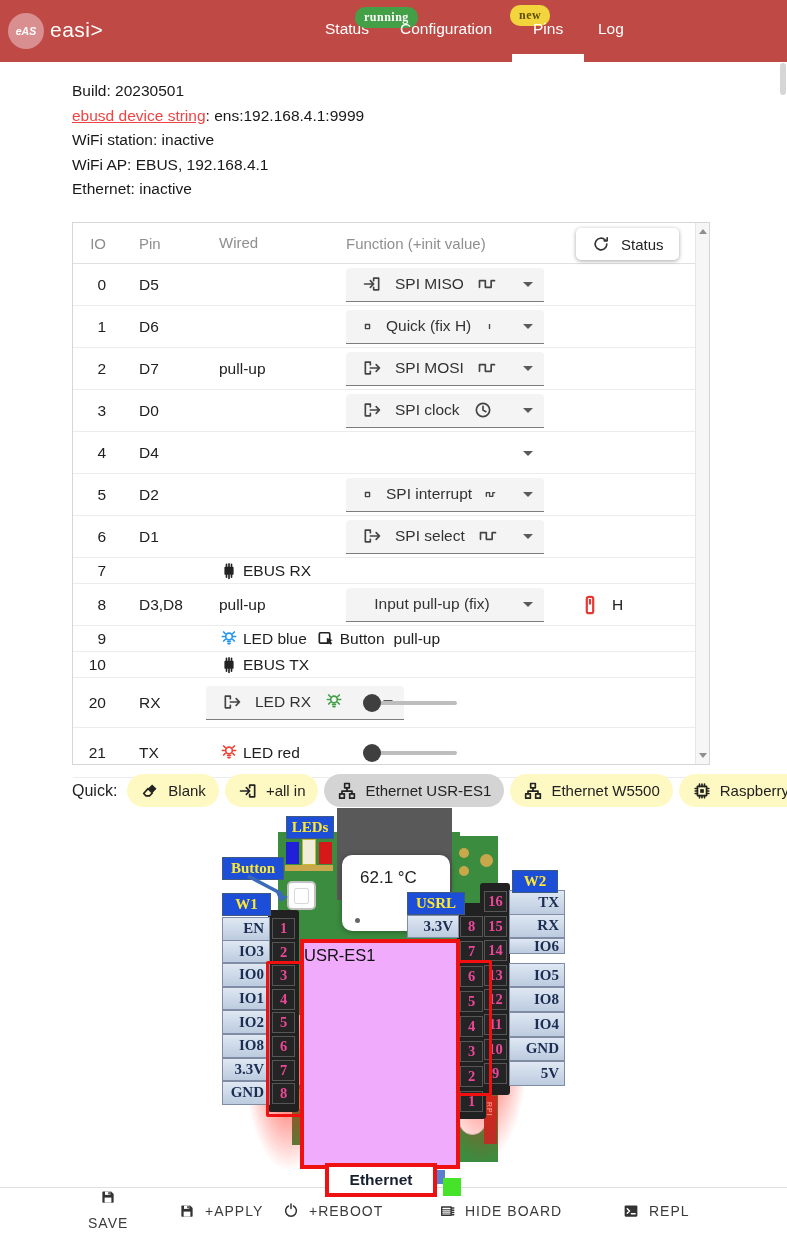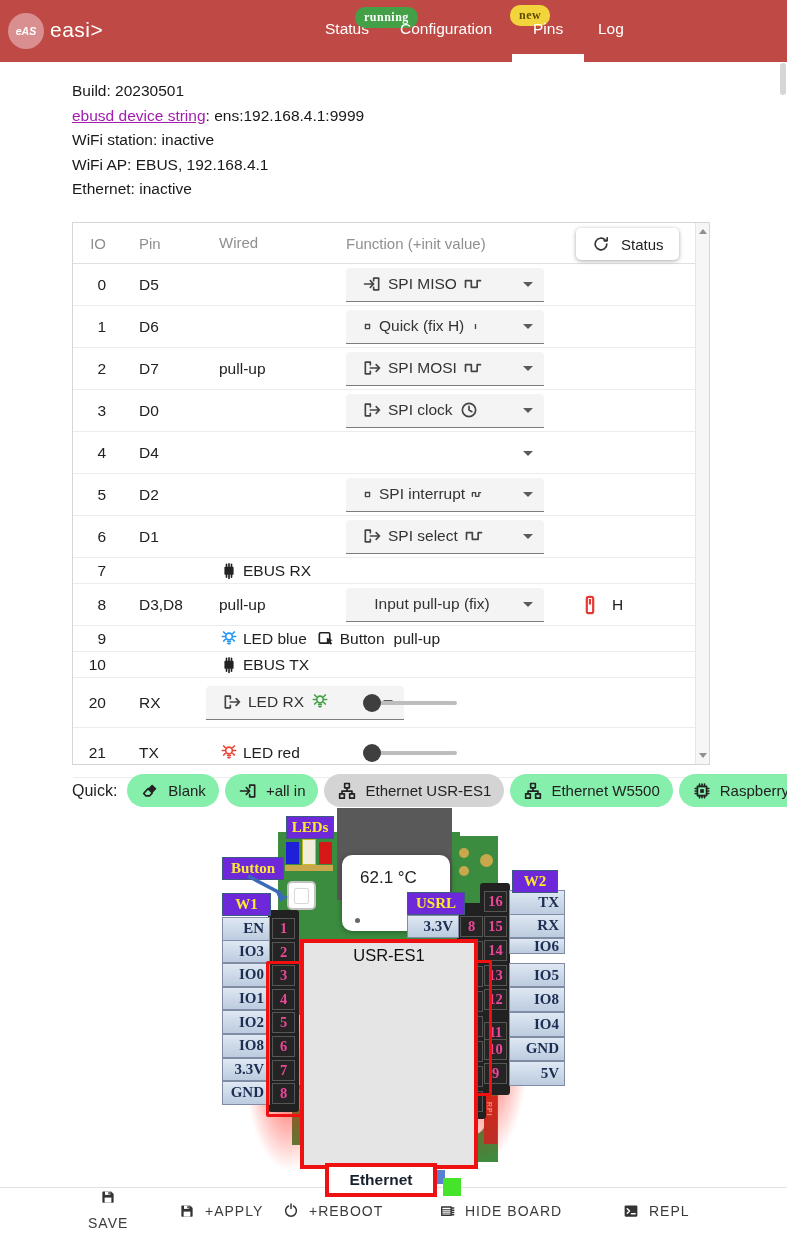--- a/index.html
+++ b/index.html
@@ -12,73 +12,73 @@
   #logo{position:absolute;left:8px;top:13px;width:36px;height:36px;border-radius:50%;background:#d98f90;
         color:#fff;font-size:10.5px;font-weight:bold;font-style:italic;display:flex;align-items:center;justify-content:center;}
   #brand{position:absolute;left:50px;top:18px;color:#fff;font-size:21px;letter-spacing:.5px;}
   .nav-item{position:absolute;top:20px;color:#fff;font-size:15.5px;cursor:pointer;}
   .badge{position:absolute;border-radius:10px;font-family:Liberation Serif, serif;font-size:12px;font-weight:bold;
          padding:3px 9px;letter-spacing:.5px;}
   #tab-marker{position:absolute;left:512px;top:54px;width:72px;height:9px;background:#fff;}
   #page-scroll-thumb{position:absolute;right:1px;top:63px;width:6px;height:32px;background:#d6d6d6;border-radius:3px;}
   
   #info{position:absolute;left:72px;top:79px;font-size:15.5px;line-height:24.5px;color:#191919;}
-  #info a{color:#a21caf;text-decoration:underline;cursor:pointer;}
+  #info a{color:#ef4444;text-decoration:underline;cursor:pointer;}
   
   #tbl{position:absolute;left:72px;top:222px;width:638px;height:543px;border:1px solid #d6d6d6;box-sizing:border-box;background:#fff;}
   .tgrid{display:grid;grid-template-columns:33px 100px 140px 215px 1fr;align-items:center;}
   #thead{height:40px;border-bottom:1px solid #e0e0e0;color:#8f8f8f;font-size:15px;}
   .trow{border-bottom:1px solid #ececec;height:41px;font-size:15.5px;}
   .trow.short{height:25px;}
   .trow.tall{height:49px;}
   .c-io{text-align:right;}
   .c-pin{padding-left:33px;}
   .c-wired{padding-left:13px;display:flex;align-items:center;gap:9px;flex-wrap:wrap;row-height:18px;line-height:18px;}
   .trow.short .c-wired{flex-wrap:nowrap;white-space:nowrap;overflow:visible;width:max-content;}
   .trow.tall .c-wired{padding-right:45px;}
   .w-item{display:inline-flex;align-items:center;gap:4px;}
-  .sel{position:relative;display:flex;align-items:center;gap:6px;width:198px;height:34px;box-sizing:border-box;
+  .sel{position:relative;display:flex;align-items:center;gap:13px;width:198px;height:34px;box-sizing:border-box;
        padding:0 26px 0 16px;background:#f4f4f4;border-bottom:1px solid #7c7c7c;border-radius:4px 4px 0 0;cursor:pointer;color:#333;}
   .sel.center{justify-content:center;padding-left:0;}
   .sel-empty{position:relative;width:198px;height:34px;cursor:pointer;}
   .sel-arrow{position:absolute;right:11px;top:50%;margin-top:-2px;width:0;height:0;
              border-left:5px solid transparent;border-right:5px solid transparent;border-top:5px solid #5a5a5a;}
   .c-status{padding-left:17px;display:flex;align-items:center;gap:10px;}
   .slider{position:relative;width:94px;height:18px;}
   .slider .track{position:absolute;left:0;right:0;top:7px;height:4px;background:#bdbdbd;border-radius:2px;}
   .slider .knob{position:absolute;left:0;top:0;width:18px;height:18px;border-radius:50%;background:#3f3f3f;}
   #status-btn{position:absolute;left:503px;top:5px;height:32px;display:flex;align-items:center;gap:10px;padding:0 15px;
               background:#fff;border-radius:5px;box-shadow:0 1px 4px rgba(0,0,0,.35);font-size:15px;color:#222;cursor:pointer;}
   #vscroll{position:absolute;right:0;top:0;width:14px;height:541px;background:#f6f6f6;border-left:1px solid #e6e6e6;box-sizing:border-box;}
   .sb-arrow{position:absolute;left:3px;width:0;height:0;border-left:4px solid transparent;border-right:4px solid transparent;cursor:pointer;}
   .sb-up{top:6px;border-bottom:5px solid #8f8f8f;}
   .sb-down{bottom:6px;border-top:5px solid #8f8f8f;}
   
   #quick{position:absolute;left:72px;top:774px;display:flex;align-items:center;gap:6px;}
   #quick-label{font-size:16px;color:#1e1e1e;margin-right:4px;}
-  .pill{display:flex;align-items:center;gap:8px;height:33px;padding:0 13px;border-radius:17px;background:#86efac;
+  .pill{display:flex;align-items:center;gap:8px;height:33px;padding:0 13px;border-radius:17px;background:#fef9c3;
         font-size:15px;color:#222;cursor:pointer;white-space:nowrap;}
   .pill.selected{background:#d4d4d4;}
   
   #board{position:absolute;left:0;top:0;width:787px;height:1252px;pointer-events:none;}
   .glow{position:absolute;background:radial-gradient(ellipse closest-side,rgba(255,22,8,.8),rgba(255,22,8,0) 72%);z-index:4;}
   .pcb{position:absolute;background:#3c8c3f;z-index:1;}
-  .chiplabel{position:absolute;background:#6d28d9;border:1px solid #3e5a82;color:#ffe92f;
+  .chiplabel{position:absolute;background:#1d4ed8;border:1px solid #3e5a82;color:#ffe92f;
              font-family:"Liberation Serif",serif;font-weight:bold;font-size:15px;display:flex;align-items:center;justify-content:center;z-index:8;}
   .pcol{position:absolute;z-index:6;}
   .pcell{height:22.5px;box-sizing:border-box;border:1px solid #7f8ca3;margin-top:-1px;
          background:linear-gradient(#dfe8f3,#bccbdf);color:#1b2d52;font-family:"Liberation Serif",serif;font-weight:bold;font-size:15px;
          display:flex;align-items:center;justify-content:flex-end;padding-right:5px;}
   .pcell:first-child{margin-top:0;}
   .strip{position:absolute;background:#212121;border-radius:3px;z-index:5;}
   .ncell{width:23px;height:21px;box-sizing:border-box;border:1px solid #565656;background:#242424;color:#ec4899;
          font-family:"Liberation Serif",serif;font-weight:bold;font-size:14.5px;display:flex;align-items:center;justify-content:center;}
   .redbox{position:absolute;border:3px solid #f10f0f;border-radius:2px;z-index:7;}
-  #usr-box{position:absolute;left:300px;top:939px;width:178px;height:230px;box-sizing:border-box;background:#e5e5e5;
-           border:4px solid #ef1111;z-index:7;display:flex;justify-content:center;}
+  #usr-box{position:absolute;left:300px;top:939px;width:160px;height:230px;box-sizing:border-box;background:#f0abfc;
+           border:4px solid #ef1111;z-index:7;display:flex;}
   #usr-box span{font-size:16.5px;color:#111;margin-top:3px;}
   #eth-box{position:absolute;left:325px;top:1163px;width:112px;height:34px;box-sizing:border-box;background:#fff;
            border:4px solid #ef1111;z-index:9;display:flex;align-items:center;justify-content:center;
            font-size:15.5px;font-weight:600;color:#16202e;}
   #temp-tip{position:absolute;left:342px;top:855px;width:108px;height:76px;background:#fff;border-radius:10px;
             box-shadow:0 1px 6px rgba(0,0,0,.35);z-index:6;}
   #temp-tip .t{position:absolute;left:18px;top:13px;font-size:17px;color:#212121;}
   #temp-tip .dot{position:absolute;left:13px;bottom:8px;width:5px;height:5px;border-radius:50%;background:#666;}
   .vtext{position:absolute;writing-mode:vertical-rl;font-size:7px;letter-spacing:1px;z-index:3;}
   
@@ -567,21 +567,21 @@
         <div class="ncell" style="position:absolute;top:126px;left:0;">3</div>
         <div class="ncell" style="position:absolute;top:151px;left:0;">2</div>
         <div class="ncell" style="position:absolute;top:176px;left:0;">1</div>
       </div>
     <div class="pcol" id="w2-nums" style="left: 484px; top: 890px; height: 196.8px;">
         <div class="ncell" style="position:absolute;top:1px;left:0;">16</div>
         <div class="ncell" style="position:absolute;top:25.6px;left:0;">15</div>
         <div class="ncell" style="position:absolute;top:50.2px;left:0;">14</div>
         <div class="ncell" style="position:absolute;top:74.80000000000001px;left:0;">13</div>
         <div class="ncell" style="position:absolute;top:99.4px;left:0;">12</div>
-        <div class="ncell" style="position:absolute;top:124px;left:0;margin-top:8px;">11</div>
+        <div class="ncell" style="position:absolute;top:124px;left:0;">11</div>
         <div class="ncell" style="position:absolute;top:148.60000000000002px;left:0;">10</div>
         <div class="ncell" style="position:absolute;top:173.20000000000002px;left:0;">9</div>
       </div>
     <div class="pcol" id="w2-labels" style="left: 509px; top: 890px; width: 56px; height: 196.8px;">
         <div class="pcell" style="height:24.6px;position:absolute;left:0;right:0;top:0px;">TX</div>
         <div class="pcell" style="height:24.6px;position:absolute;left:0;right:0;top:24.6px;">RX</div>
         <div class="pcell" style="height:16px;position:absolute;left:0;right:0;top:49.2px;">IO6</div>
         <div class="pcell" style="height:24.6px;position:absolute;left:0;right:0;top:73.80000000000001px;">IO5</div>
         <div class="pcell" style="height:24.6px;position:absolute;left:0;right:0;top:98.4px;">IO8</div>
         <div class="pcell" style="height:24.6px;position:absolute;left:0;right:0;top:123px;">IO4</div>

